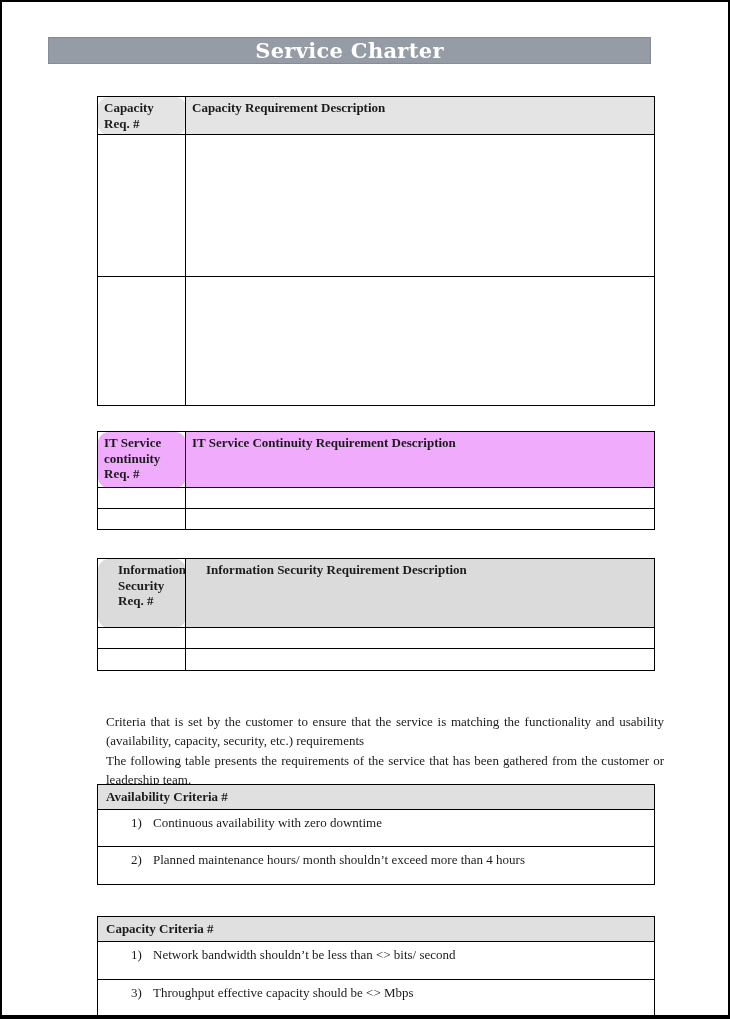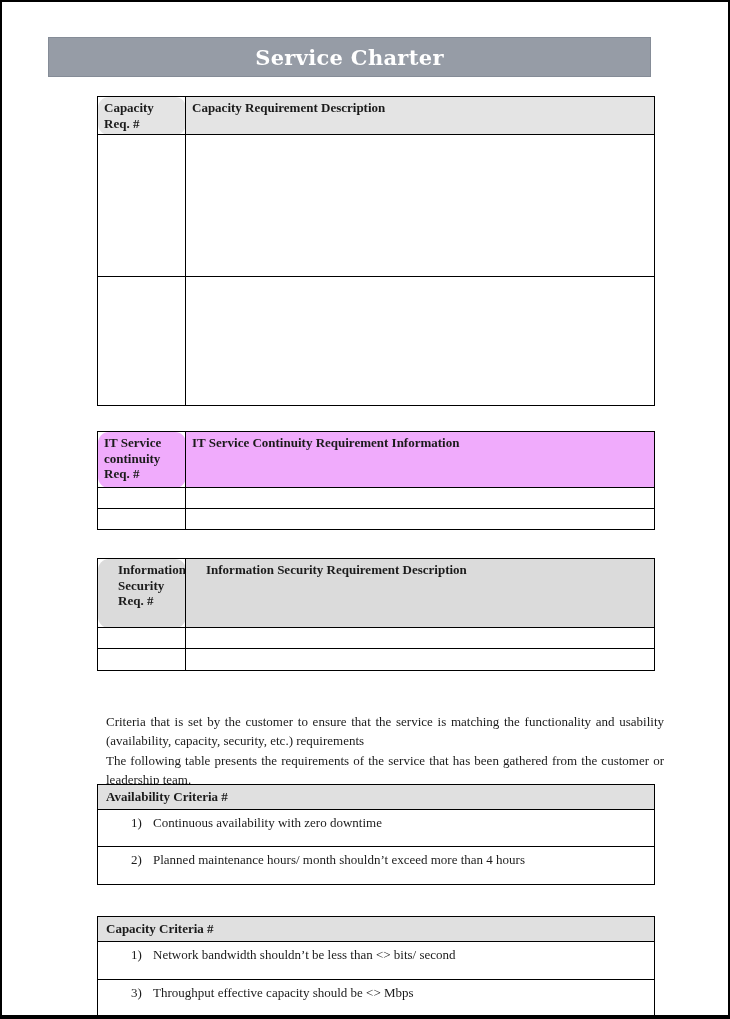--- a/index.html
+++ b/index.html
@@ -9,21 +9,21 @@
     box-sizing:border-box;
     background:#fff;
     border:2px solid #000;
     border-bottom-width:4px;
     font-family:"Liberation Serif","DejaVu Serif",serif;
     color:#1b1b1b;
     overflow:hidden;
   }
   
   .banner{
-    position:absolute;left:46px;top:35px;width:603px;height:40px;
+    position:absolute;left:46px;top:35px;width:603px;height:27px;
     background:#969ca6;border:1px solid #858c97;box-sizing:border-box;
     display:flex;align-items:center;justify-content:center;
   }
   .banner-title{
     color:#ffffff;font-weight:bold;font-size:21px;
     font-family:"DejaVu Serif","Liberation Serif",serif;
     letter-spacing:.3px;
   }
   
   .doc-table{
@@ -108,21 +108,21 @@
   <table class="doc-table t2">
     <colgroup>
         <col style="width:88px">
         <col>
       </colgroup>
     <tbody>
       <tr class="hdr">
         <th class="req-col">IT Service
 continuity
 Req. #</th>
-        <th>IT Service Continuity Requirement Information</th>
+        <th>IT Service Continuity Requirement Description</th>
       </tr>
       <tr class="row-a">
         <td></td>
         <td></td>
       </tr>
       <tr class="row-b">
         <td></td>
         <td></td>
       </tr>
     </tbody>

